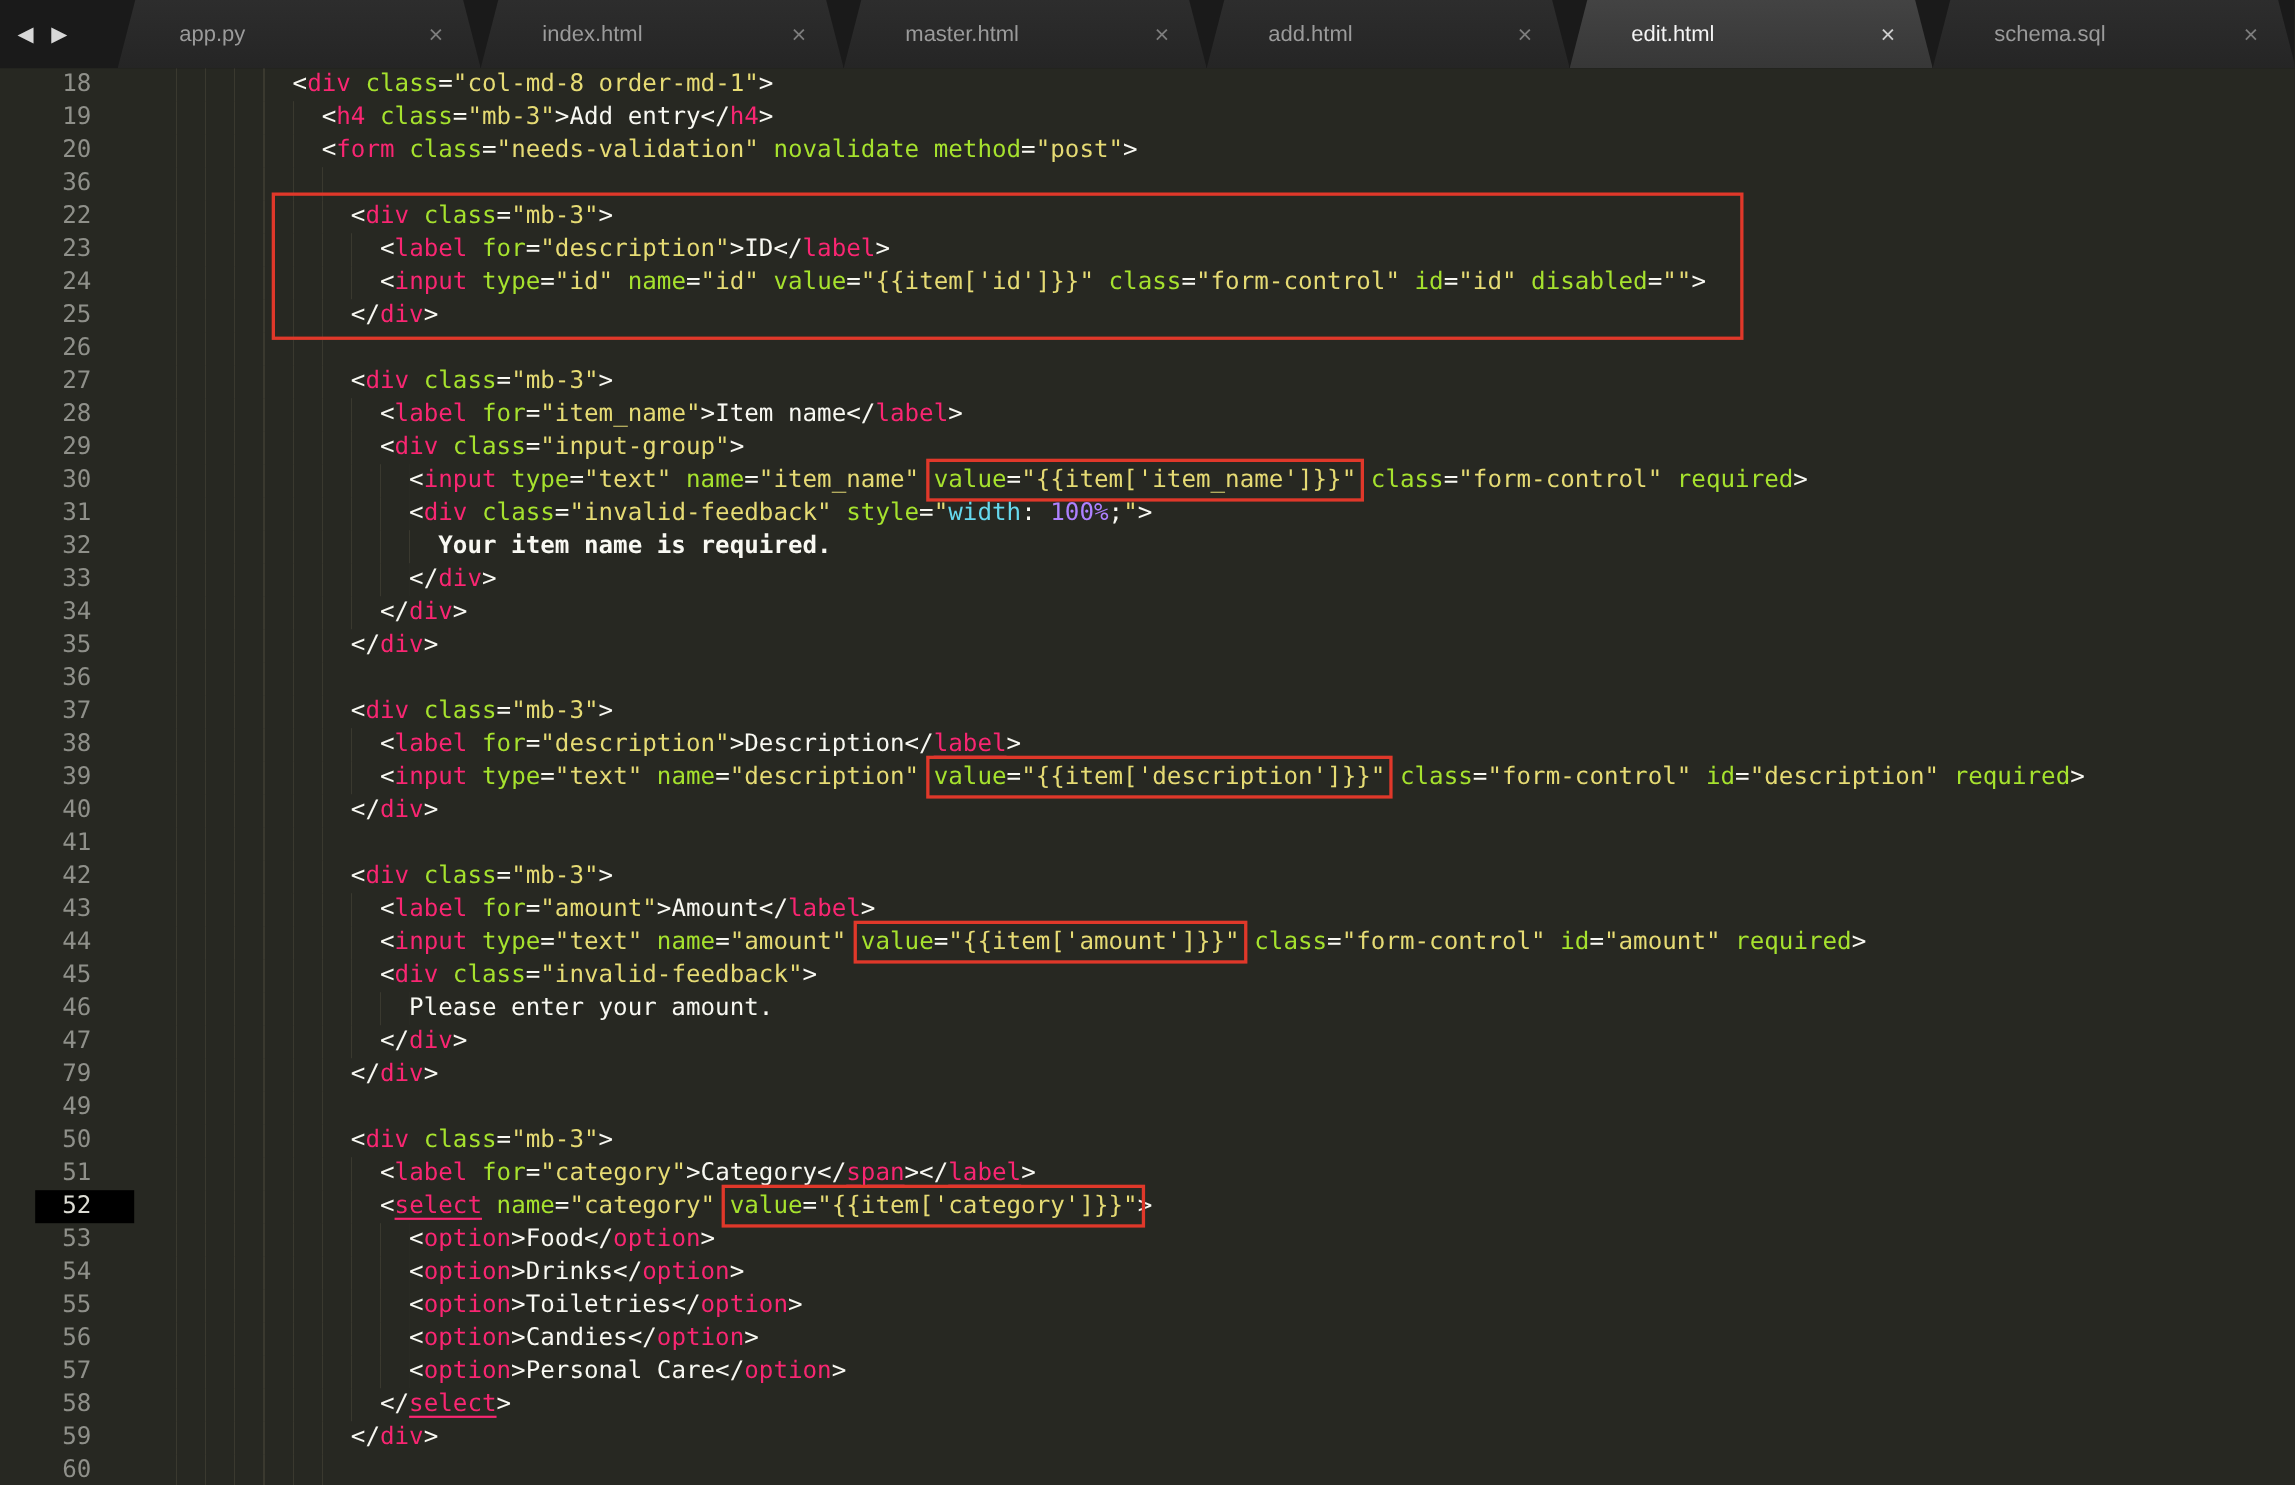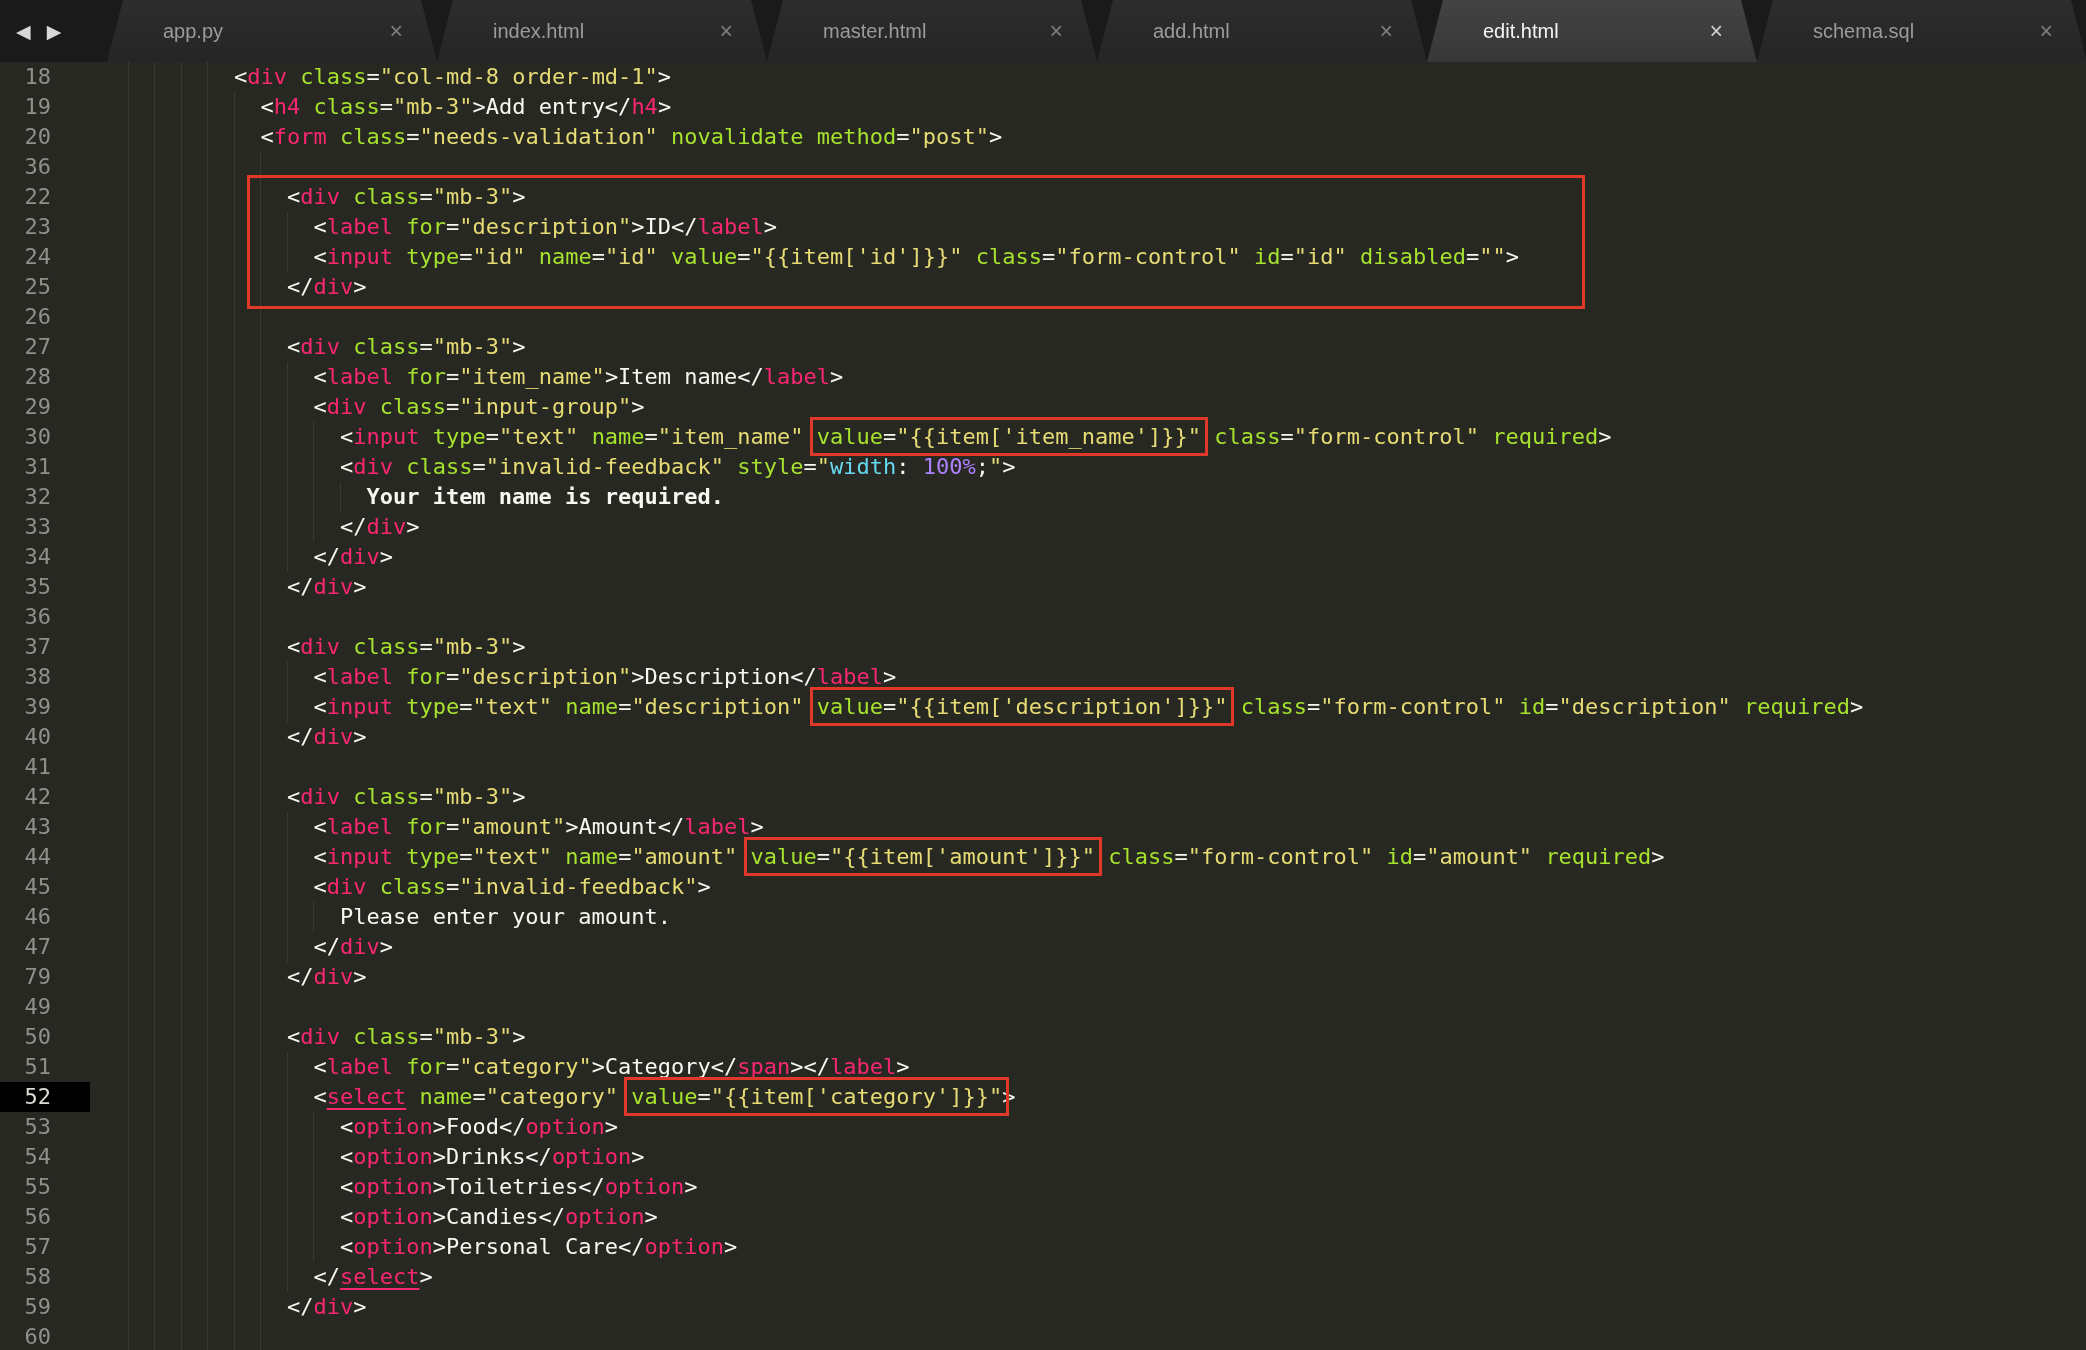--- a/index.html
+++ b/index.html
@@ -23,21 +23,21 @@
     background:linear-gradient(#2d2d2d,#252525);
     color:#9b9b9b; font-family:"Liberation Sans", sans-serif; font-size:20px;
     padding:0 34px 0 56px;
   }
   .tab.active { background:linear-gradient(#434343,#373737); color:#f4f4f4; }
   .tab-label { flex:1; overflow:hidden; white-space:nowrap; }
   .tab-close { font-size:23px; color:#7d7d7d; line-height:1; }
   .tab.active .tab-close { color:#cfcfcf; }
 
   
-  .editor { position:relative; height:1288px; background:#272822; }
+  .editor { position:relative; height:1288px; background:#272822;padding-left:32px; }
   .line { display:flex; height:30px; line-height:30px; font-size:22px; white-space:pre; }
   .gutter {
     width:90px; flex:none; text-align:right; padding-right:39px;
     color:#8f908a; user-select:none;
   }
   .gutter.cur { background:#000000; color:#dcdcd4; }
   .code { margin-left:38px; position:relative; }
 
   
   .tk-p { color:#f8f8f2; }

